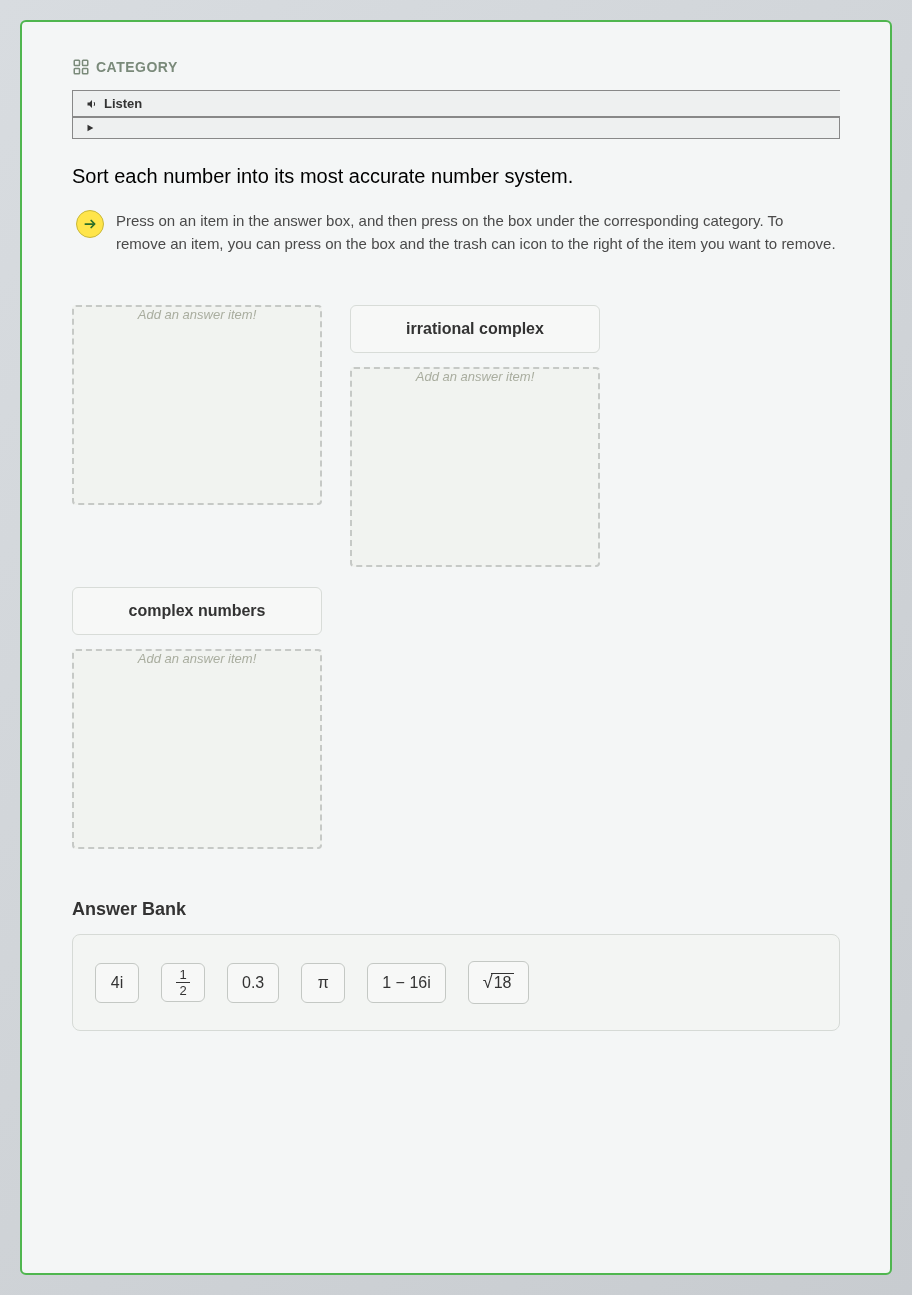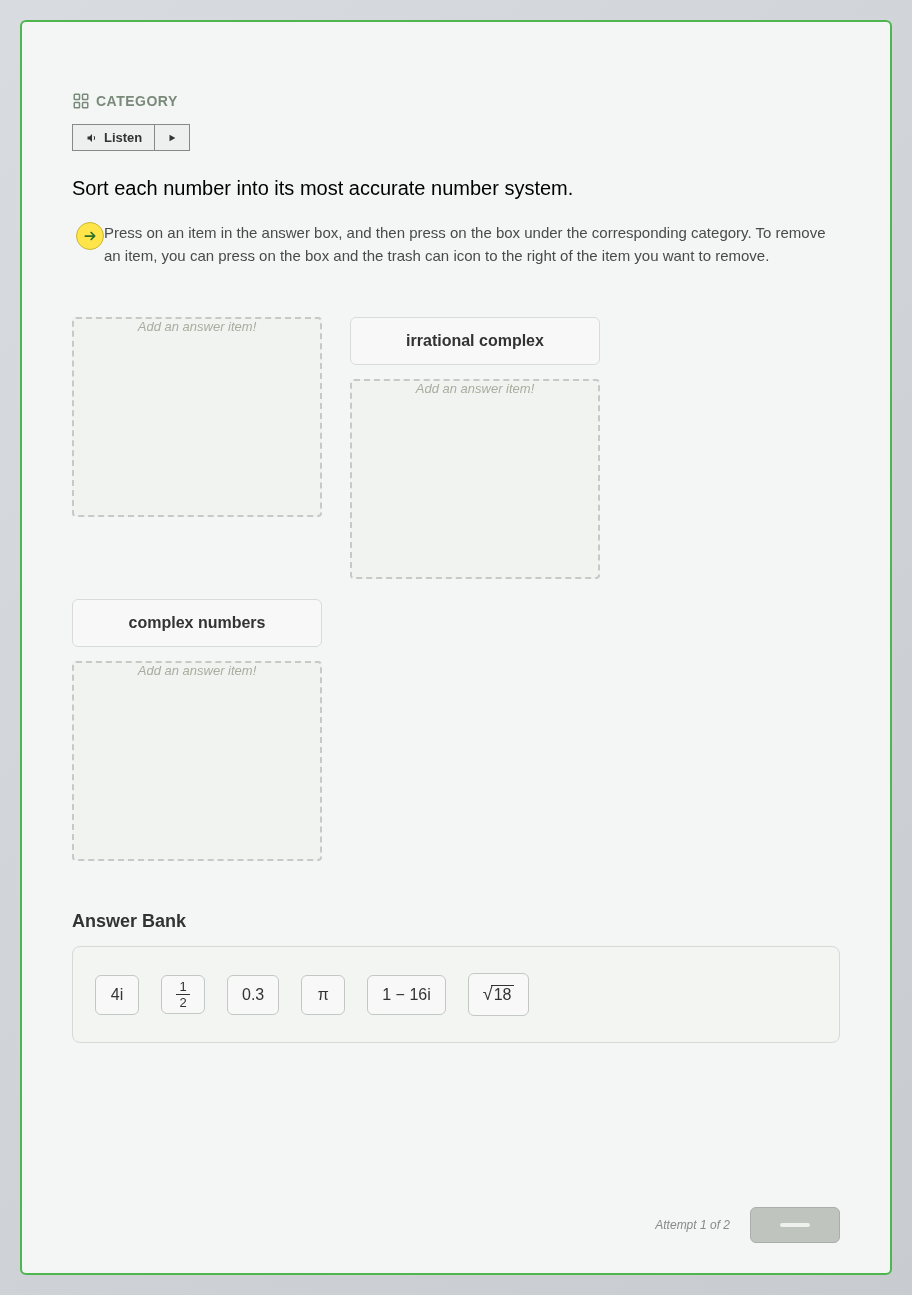--- a/index.html
+++ b/index.html
@@ -9,35 +9,35 @@
     width: 912px;
     height: 1295px;
     padding: 20px;
   }
   .main-card {
     background: #f4f6f6;
     border: 2px solid #4fb64f;
     border-radius: 6px;
     width: 100%;
     height: 100%;
-    padding: 70px 50px 30px 50px;
+    padding: 36px 50px 30px 50px;
     position: relative;
   }
   .category-header {
     display: flex;
     align-items: center;
     gap: 6px;
     color: #7a8a7a;
     font-size: 14px;
     font-weight: 700;
     letter-spacing: 0.5px;
     margin-bottom: 14px;
   }
   .category-icon-svg { width: 18px; height: 18px; }
-  .listen-row { display: flex; margin-bottom: 26px; }
+  .listen-row { display: flex; margin-bottom: 26px; flex-direction: column; }
   .listen-btn {
     border: 1px solid #888;
     background: #eef0f0;
     padding: 5px 12px;
     font-size: 13px;
     font-weight: 600;
     color: #333;
     display: inline-flex;
     align-items: center;
     gap: 5px;
@@ -46,20 +46,21 @@
   .listen-btn:first-child { border-right: none; }
   .prompt {
     font-size: 20px;
     color: #000000;
     font-weight: 500;
     margin-bottom: 22px;
   }
   .hint-row {
     display: flex;
     align-items: flex-start;
+    gap: 12px;
     margin-bottom: 50px;
     padding: 0 4px;
   }
   .hint-icon {
     width: 28px; height: 28px;
     border-radius: 50%;
     background: #ffe54a;
     border: 1px solid #c9b83a;
     display: flex;
     align-items: center;
@@ -239,20 +240,14 @@
       <span>1 − 16i</span>
     </div>
     <div class="tile">
       <span class="sqrt">
         <span class="sqrt-sym">√</span>
         <span class="sqrt-n">18</span>
       </span>
     </div>
   </div>
 
-  <div class="footer-row">
-    <span class="attempt-text">Attempt 1 of 2</span>
-    <div class="next-btn">
-      <div class="next-arrow"></div>
-    </div>
-  </div>
 
 </div>
 
 </body></html>

